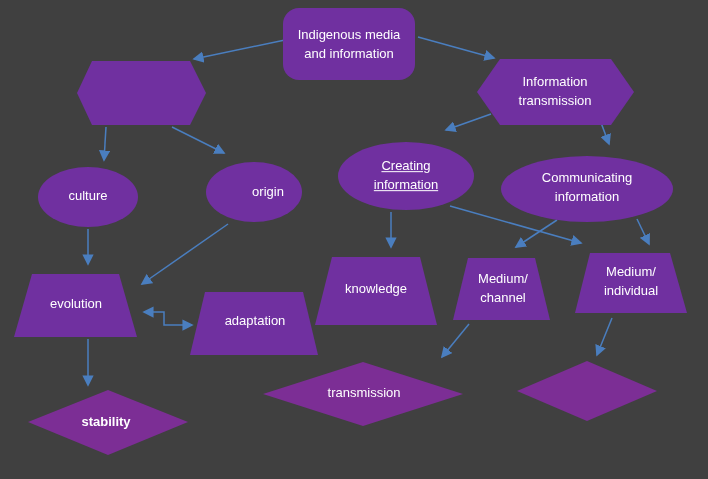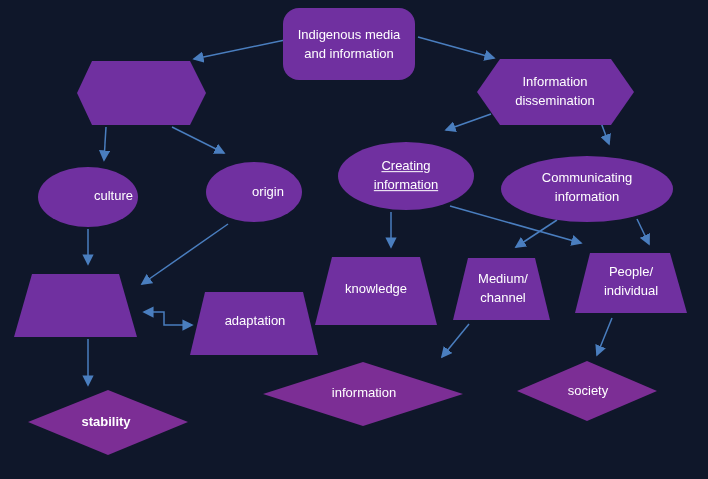--- a/index.html
+++ b/index.html
@@ -5,21 +5,21 @@
   html, body {
     margin: 0;
     padding: 0;
     background: #ffffff;
     font-family: "Liberation Sans", "DejaVu Sans", sans-serif;
   }
   .canvas {
     position: relative;
     width: 708px;
     height: 479px;
-    background: #0f172a;
+    background: #404040;
     overflow: hidden;
   }
   .canvas svg {
     position: absolute;
     left: 0;
     top: 0;
   }
   .label {
     position: absolute;
     transform: translate(-50%, -50%);
@@ -79,26 +79,26 @@
       <polygon points="468,258 535,258 550,320 453,320" fill="#7030A0"></polygon>
       <polygon points="590,253 670,253 687,313 575,313" fill="#7030A0"></polygon>
 
       <polygon points="108,390 188,422 108,455 28,422" fill="#7C2E95"></polygon>
       <polygon points="363,362 463,394 363,426 263,394" fill="#7C2E95"></polygon>
       <polygon points="587,361 657,391 587,421 517,391" fill="#7C2E95"></polygon>
     </g>
   </svg>
 
   <div class="label" style="left:349px; top:45px; width:104px;">Indigenous media and information</div>
-  <div class="label" style="left:555px; top:92px; width:110px;">Information dissemination</div>
-  <div class="label" style="left:88px;  top:196px; width:90px;text-align:right;">culture</div>
+  <div class="label" style="left:555px; top:92px; width:110px;">Information transmission</div>
+  <div class="label" style="left:88px;  top:196px; width:90px;">culture</div>
   <div class="label" style="left:268px; top:192px; width:90px;">origin</div>
   <div class="label" style="left:406px; top:176px; width:92px;text-decoration:underline;">Creating information</div>
   <div class="label" style="left:587px; top:188px; width:120px;">Communicating information</div>
+  <div class="label" style="left:76px;  top:304px; width:90px;">evolution</div>
   <div class="label" style="left:255px; top:321px; width:100px;">adaptation</div>
   <div class="label" style="left:503px; top:289px; width:70px;">Medium/ channel</div>
   <div class="label" style="left:376px; top:289px; width:100px;">knowledge</div>
-  <div class="label" style="left:631px; top:282px; width:76px;">People/ individual</div>
+  <div class="label" style="left:631px; top:282px; width:76px;">Medium/ individual</div>
   <div class="label" style="left:106px; top:422px; width:90px;font-weight:bold;">stability</div>
-  <div class="label" style="left:364px; top:393px; width:110px;">information</div>
-  <div class="label" style="left:588px; top:391px; width:80px;">society</div>
+  <div class="label" style="left:364px; top:393px; width:110px;">transmission</div>
 
 </div>
 
 </body></html>

